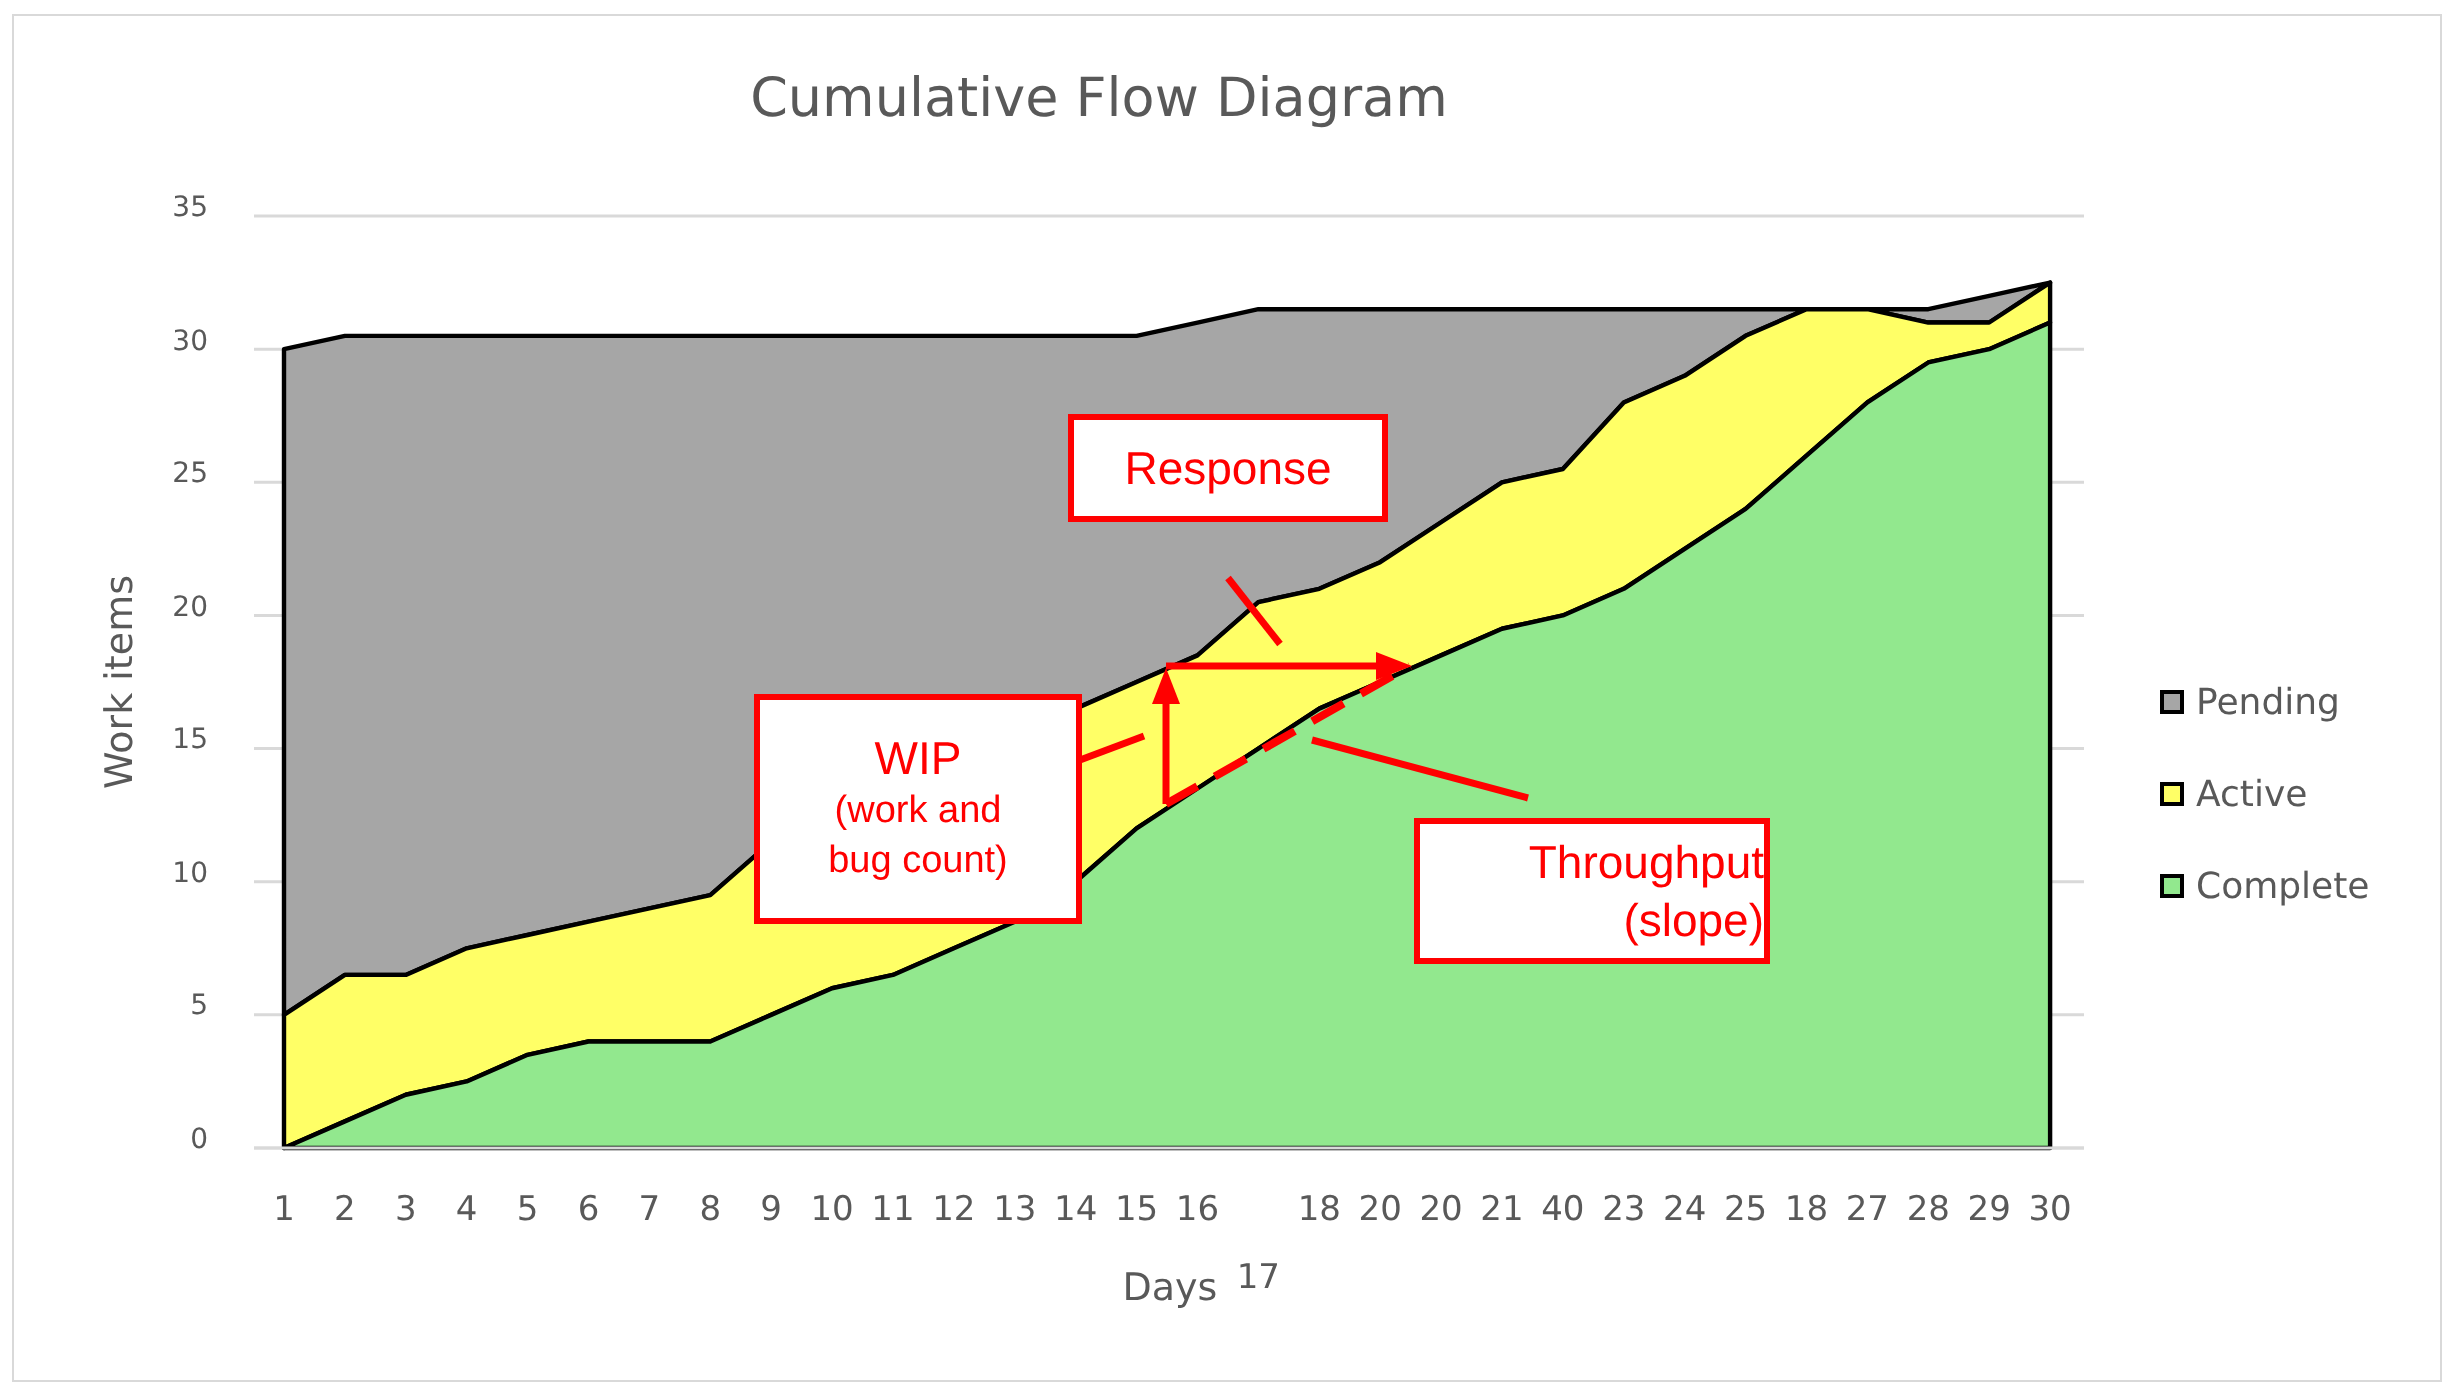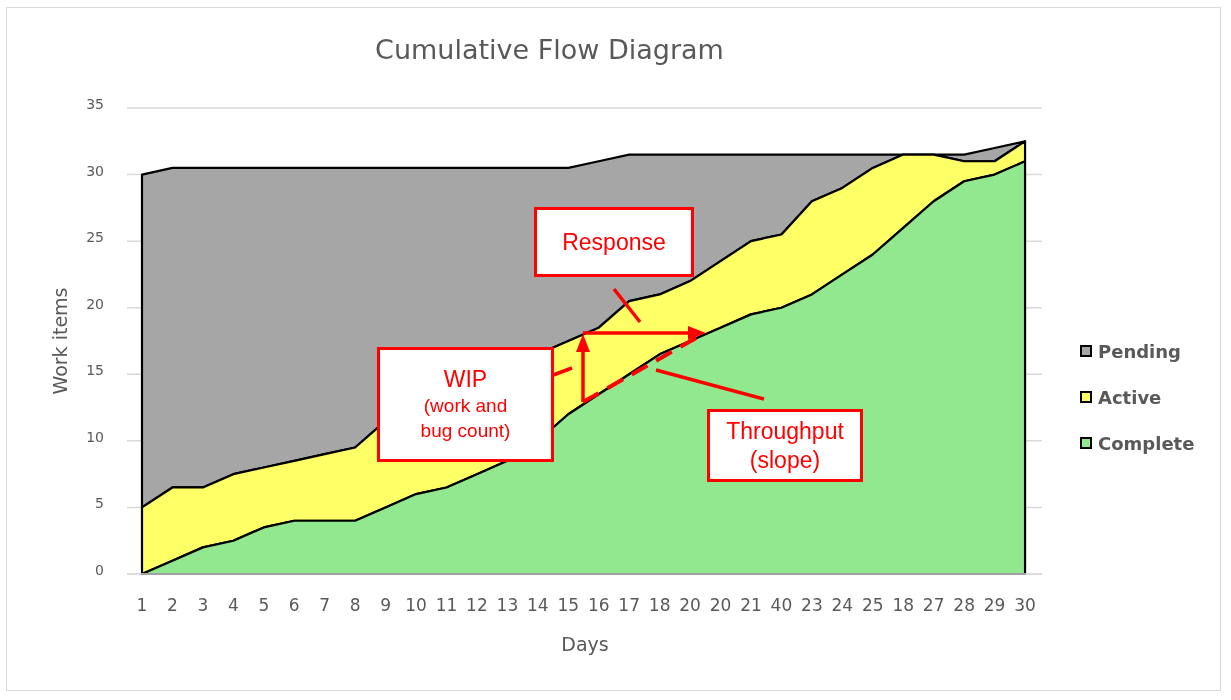--- a/index.html
+++ b/index.html
@@ -3,21 +3,21 @@
 <meta charset="utf-8">
 <style>
   html, body { margin:0; padding:0; background:#ffffff; }
   body { width:1231px; height:700px; position:relative; overflow:hidden; font-family:"DejaVu Sans", sans-serif; }
   .frame { position:absolute; left:6px; top:7px; width:1215px; height:684px; border:1px solid #d9d9d9; box-sizing:border-box; background:#fff; }
   .title { position:absolute; left:0; width:1099px; top:34px; text-align:center; font-size:27px; color:#595959; }
   .ytick { position:absolute; width:40px; text-align:right; font-size:14px; color:#595959; left:64px; }
   .xtick { position:absolute; width:30px; text-align:center; font-size:17px; color:#595959; top:595px; }
   .xlabel { position:absolute; left:0; width:1170px; text-align:center; top:633px; font-size:19px; color:#595959; }
   .ylabel { position:absolute; left:-20px; top:330px; width:160px; text-align:center; font-size:19px; color:#595959; transform:rotate(-90deg); }
-  .legend { position:absolute; left:1080px; top:328px;font-weight:bold; }
+  .legend { position:absolute; left:1080px; top:328px; }
   .legend-item { display:flex; align-items:center; height:46px; font-size:18px; color:#595959; }
   .swatch { width:12px; height:12px; border:2px solid #000; margin-right:6px; box-sizing:border-box; }
   .callout { position:absolute; background:#fff; border:3px solid #ff0000; color:#ff0000; text-align:center; box-sizing:border-box; font-family:"Liberation Sans", sans-serif; display:flex; flex-direction:column; justify-content:center; }
   .callout .main { font-size:23px; line-height:1.25; }
   .callout .sub { font-size:19px; line-height:1.3; }
   svg { position:absolute; left:0; top:0; }
 </style>
 </head>
 <body>
 
@@ -68,21 +68,21 @@
     <div class="xtick" style="left: 309.7px;">7</div>
     <div class="xtick" style="left: 340.15px;">8</div>
     <div class="xtick" style="left: 370.6px;">9</div>
     <div class="xtick" style="left: 401.05px;">10</div>
     <div class="xtick" style="left: 431.5px;">11</div>
     <div class="xtick" style="left: 461.95px;">12</div>
     <div class="xtick" style="left: 492.4px;">13</div>
     <div class="xtick" style="left: 522.85px;">14</div>
     <div class="xtick" style="left: 553.3px;">15</div>
     <div class="xtick" style="left: 583.75px;">16</div>
-    <div class="xtick" style="left: 614.2px;">17</div>
+    <div class="xtick" style="left: 614.2px; margin-top: 34px;">17</div>
     <div class="xtick" style="left: 644.65px;">18</div>
     <div class="xtick" style="left: 675.1px;">20</div>
     <div class="xtick" style="left: 705.55px;">20</div>
     <div class="xtick" style="left: 736px;">21</div>
     <div class="xtick" style="left: 766.45px;">40</div>
     <div class="xtick" style="left: 796.9px;">23</div>
     <div class="xtick" style="left: 827.35px;">24</div>
     <div class="xtick" style="left: 857.8px;">25</div>
     <div class="xtick" style="left: 888.25px;">18</div>
     <div class="xtick" style="left: 918.7px;">27</div>
@@ -102,26 +102,26 @@
   <div class="legend-item">
     <span class="swatch" style="background:#ffff66"></span>
     <span>Active</span>
   </div>
   <div class="legend-item">
     <span class="swatch" style="background:#92e88e"></span>
     <span>Complete</span>
   </div>
 </div>
 
-<div class="callout" style="left:534px; top:207px; width:160px; height:70px;">
+<div class="callout" style="left:534px; top:207px; width:160px; height:54px;">
   <div class="main">Response</div>
 </div>
 
-<div class="callout" style="left:377px; top:347px; width:177px; height:115px;">
+<div class="callout" style="left:377px; top:347px; width:164px; height:115px;">
   <div class="main">WIP</div>
   <div class="sub">(work and</div>
   <div class="sub">bug count)</div>
 </div>
 
-<div class="callout" style="left:707px; top:409px; width:156px; height:73px;">
+<div class="callout" style="left:707px; top:409px; width:178px; height:73px;text-align:right;">
   <div class="main">Throughput</div>
   <div class="main">(slope)</div>
 </div>
 
 </body></html>

